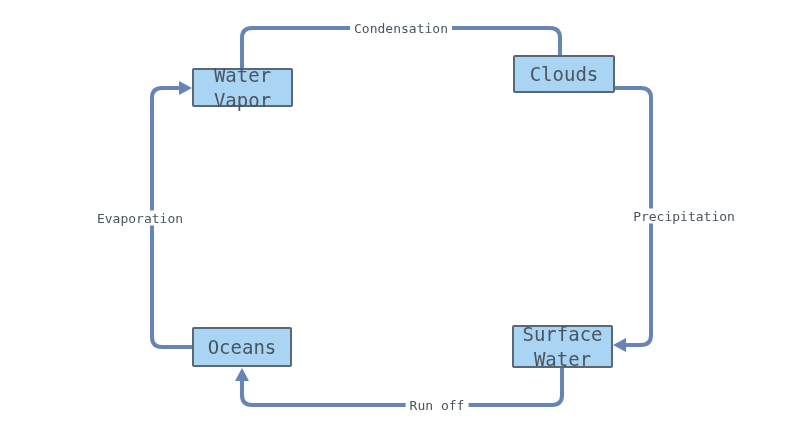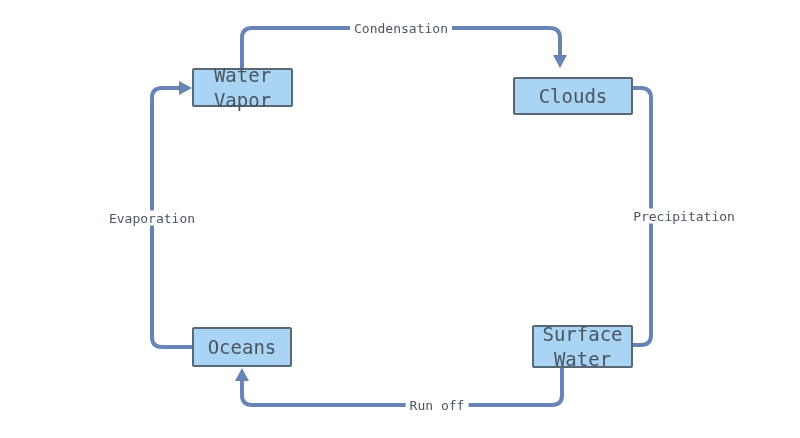--- a/index.html
+++ b/index.html
@@ -41,34 +41,34 @@
     text-align: center;
     background: var(--node-fill, #a9d4f4);
     border: 2px solid var(--node-border, #5a6876);
     border-radius: 2px;
     font-size: 19px;
     line-height: 1.3;
     color: var(--label-text, #4a5560);
     padding: 0 2px;
   }
   #node-water-vapor { left: 192px; top: 68px;  width: 101px; height: 39px; }
-  #node-clouds       { left: 513px; top: 77px;  width: 120px; height: 38px; }
+  #node-clouds       { left: 513px; top: 55px;  width: 102px; height: 38px; }
   #node-oceans       { left: 192px; top: 327px; width: 100px; height: 40px; }
-  #node-surface-water{ left: 532px; top: 325px; width: 101px; height: 43px; }
+  #node-surface-water{ left: 512px; top: 325px; width: 101px; height: 43px; }
   .edge-label {
     position: absolute;
     transform: translate(-50%, -50%);
     background: var(--background, #ffffff);
     padding: 0 4px;
     font-size: 13px;
     color: var(--label-text, #4a5560);
     white-space: nowrap;
   }
   #label-condensation { left: 401px; top: 28px; }
-  #label-evaporation  { left: 152px; top: 218px; }
+  #label-evaporation  { left: 140px; top: 218px; }
   #label-precipitation{ left: 684px; top: 216px; }
   #label-runoff       { left: 393px; top: 405px; margin-left: 44px; }
 </style>
 </head>
 <body>
 
 <div id="canvas">
 
   <svg id="edges-svg" viewBox="0 0 800 438" xmlns="http://www.w3.org/2000/svg">
 

